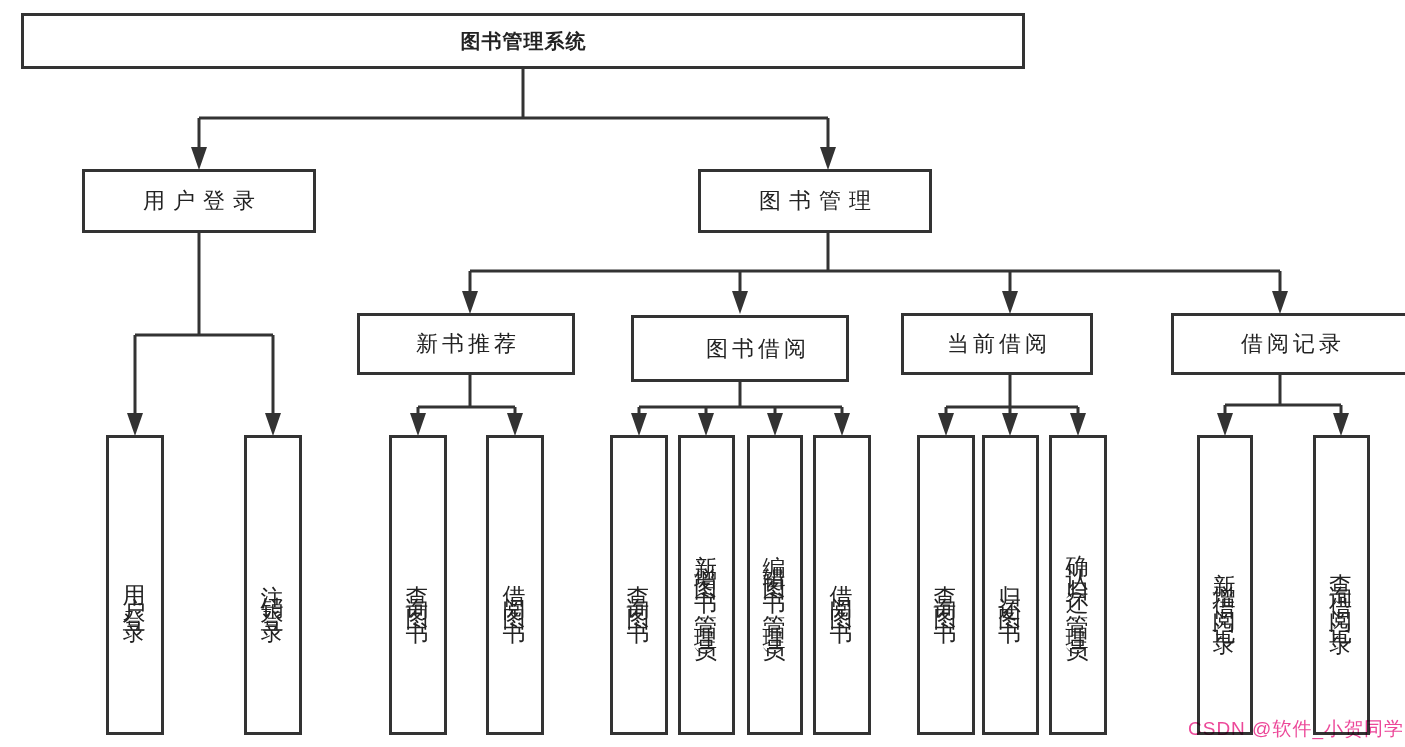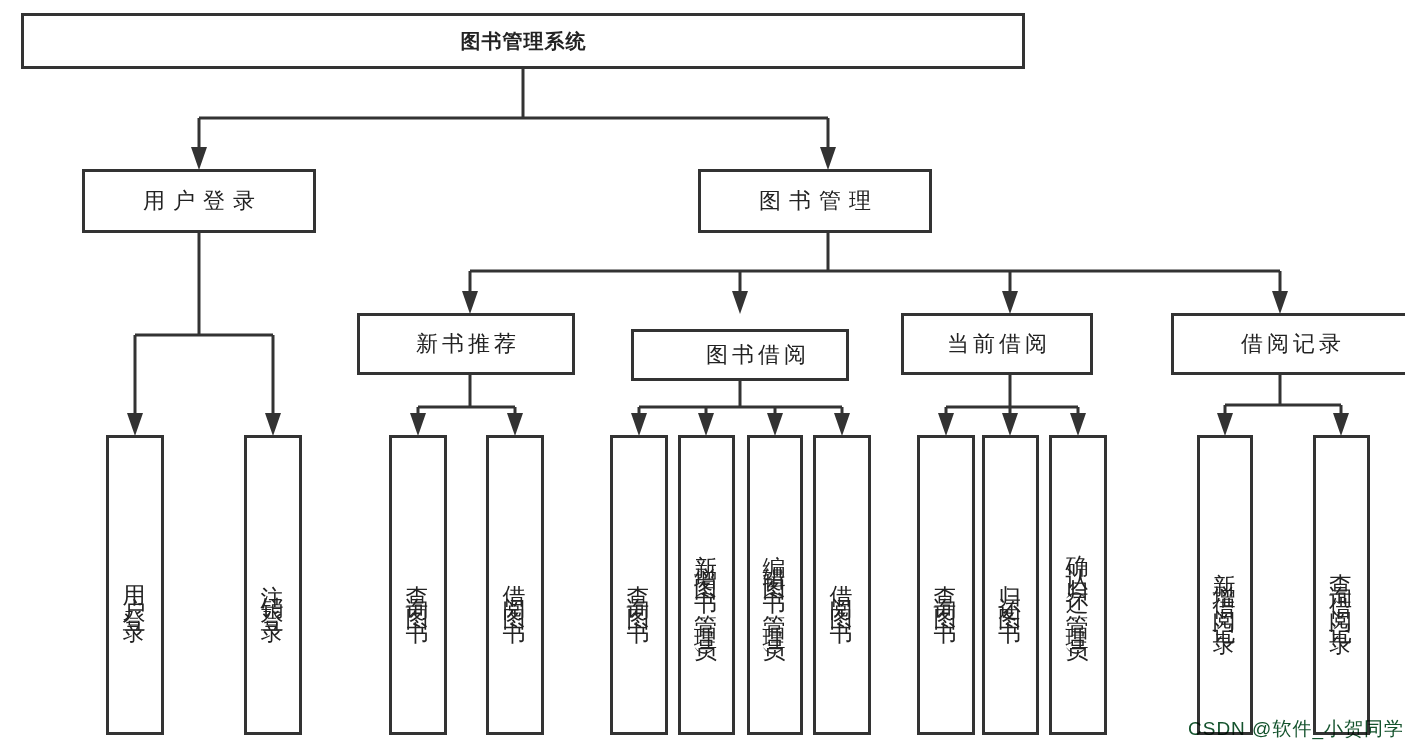--- a/index.html
+++ b/index.html
@@ -28,21 +28,21 @@
     writing-mode:vertical-rl;
     text-orientation:mixed;
     font-size:23px;
     letter-spacing:12px;
     margin-bottom:-12px;
   }
   .watermark{
     position:absolute;
     left:1188px;top:716px;
     font-size:19px;
-    color:#14532d;
+    color:#ec4899;
     letter-spacing:1px;
     z-index:3;
     mix-blend-mode:multiply;
     white-space:nowrap;
   }
 </style>
 </head>
 <body>
 
 <div id="canvas">
@@ -109,21 +109,21 @@
   <div class="node l2-box" style="left:82px;top:169px;width:234px;height:64px;">
     <span>用户登录</span>
   </div>
   <div class="node l2-box" style="left:698px;top:169px;width:234px;height:64px;">
     <span>图书管理</span>
   </div>
 
   <div class="node l3-box" style="left:345px;top:313px;width:218px;height:62px;margin-left:12px;">
     <span>新书推荐</span>
   </div>
-  <div class="node l3-box" style="left:631px;top:329px;width:218px;height:52px;padding-left:32px;">
+  <div class="node l3-box" style="left:631px;top:315px;width:218px;height:67px;padding-left:32px;">
     <span>图书借阅</span>
   </div>
   <div class="node l3-box" style="left:901px;top:313px;width:192px;height:62px;">
     <span>当前借阅</span>
   </div>
   <div class="node l3-box" style="left:1171px;top:313px;width:240px;height:62px;">
     <span>借阅记录</span>
   </div>
 
   <div class="node leaf-box" style="left:106px;top:435px;width:58px;height:300px;">

